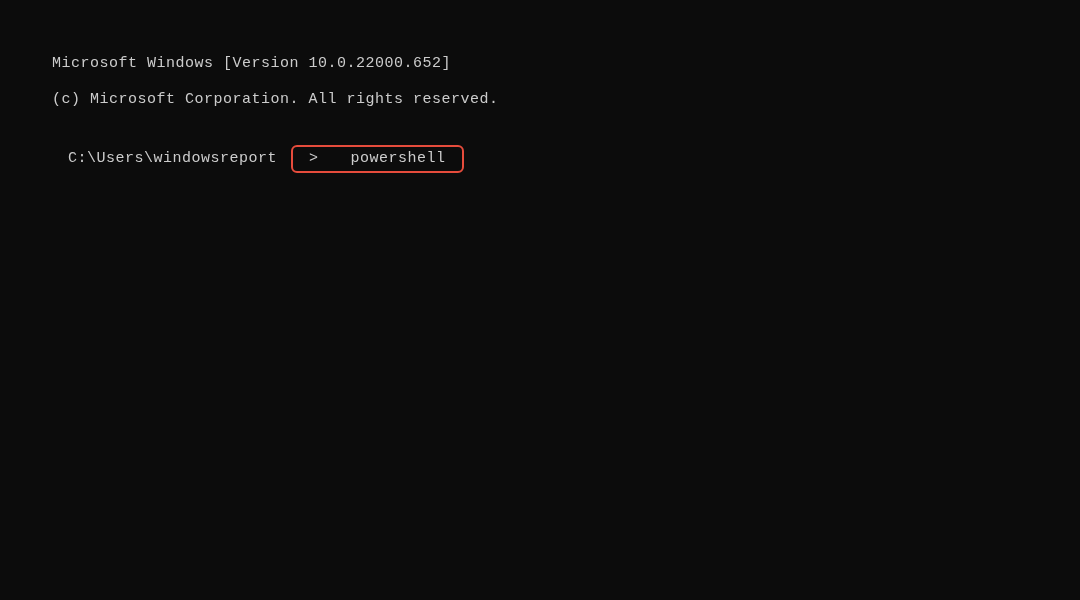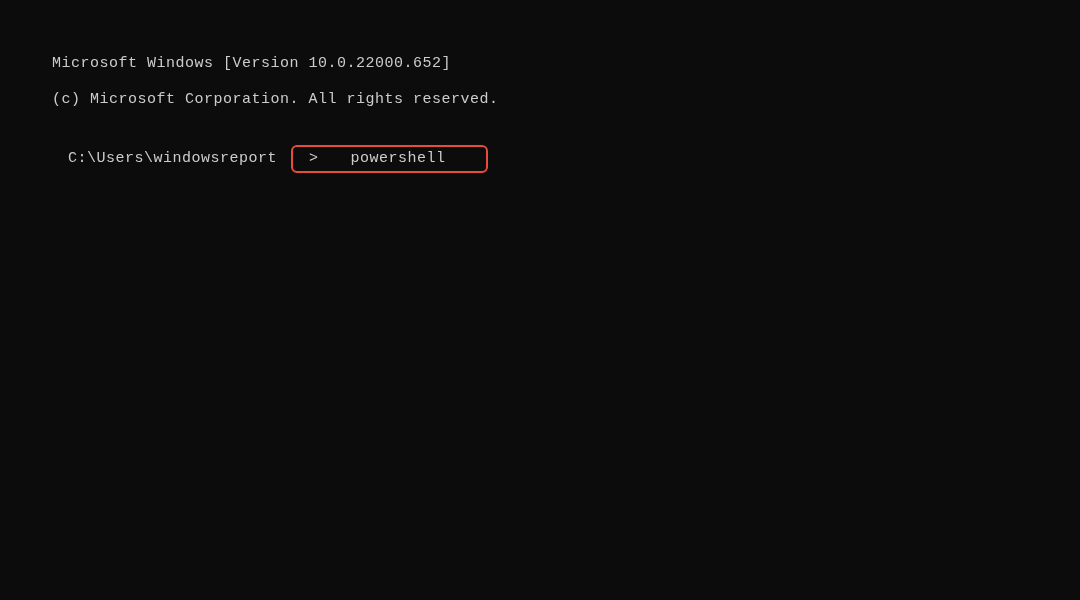--- a/index.html
+++ b/index.html
@@ -24,21 +24,21 @@
     }
     .prompt-line {
       margin-top: 18px;
       white-space: pre;
       letter-spacing: 0.5px;
     }
     .highlight-box {
       display: inline-block;
       border: 2.5px solid #e74c3c;
       border-radius: 6px;
-      padding: 2px 24px 2px 0px;
+      padding: 2px 0 2px 0px;
       margin-left: -2px;
     }
     .prompt-char {
       display: inline;
     }
   </style>
 </head>
 <body>
 
 <div class="terminal-line">Microsoft Windows [Version 10.0.22000.652]</div>

